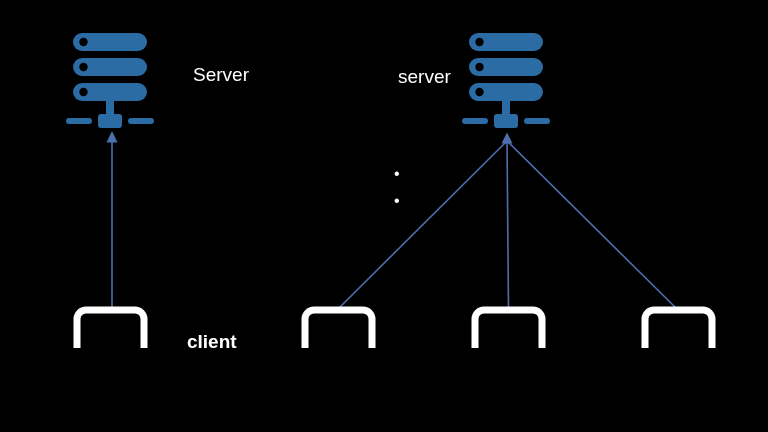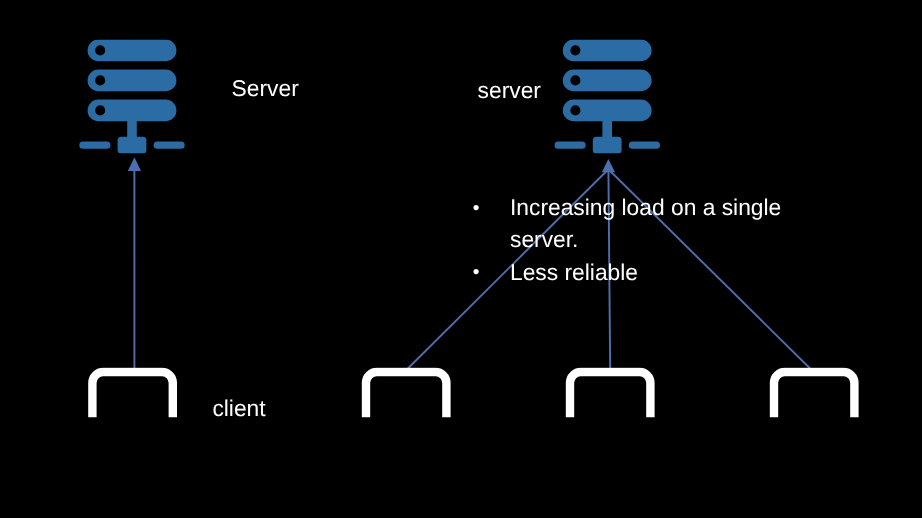--- a/index.html
+++ b/index.html
@@ -152,23 +152,21 @@
 
   <div class="label" style="left:193px; top:61px;">
     <div>Server</div>
   </div>
 
   <div class="label" style="left:398px; top:63px;">server</div>
 
   <ul class="bullets">
     <li>
       <span class="bullet-marker">•</span>
-      <span class="bullet-text">Increasing load on a single server.</span>
     </li>
     <li>
       <span class="bullet-marker">•</span>
-      <span class="bullet-text">Less reliable</span>
     </li>
   </ul>
 
-  <div class="label" style="left:177px; top:328px;">client</div>
+  <div class="label" style="left:187px; top:328px;font-weight:bold;">client</div>
 
 </div>
 
 </body></html>

